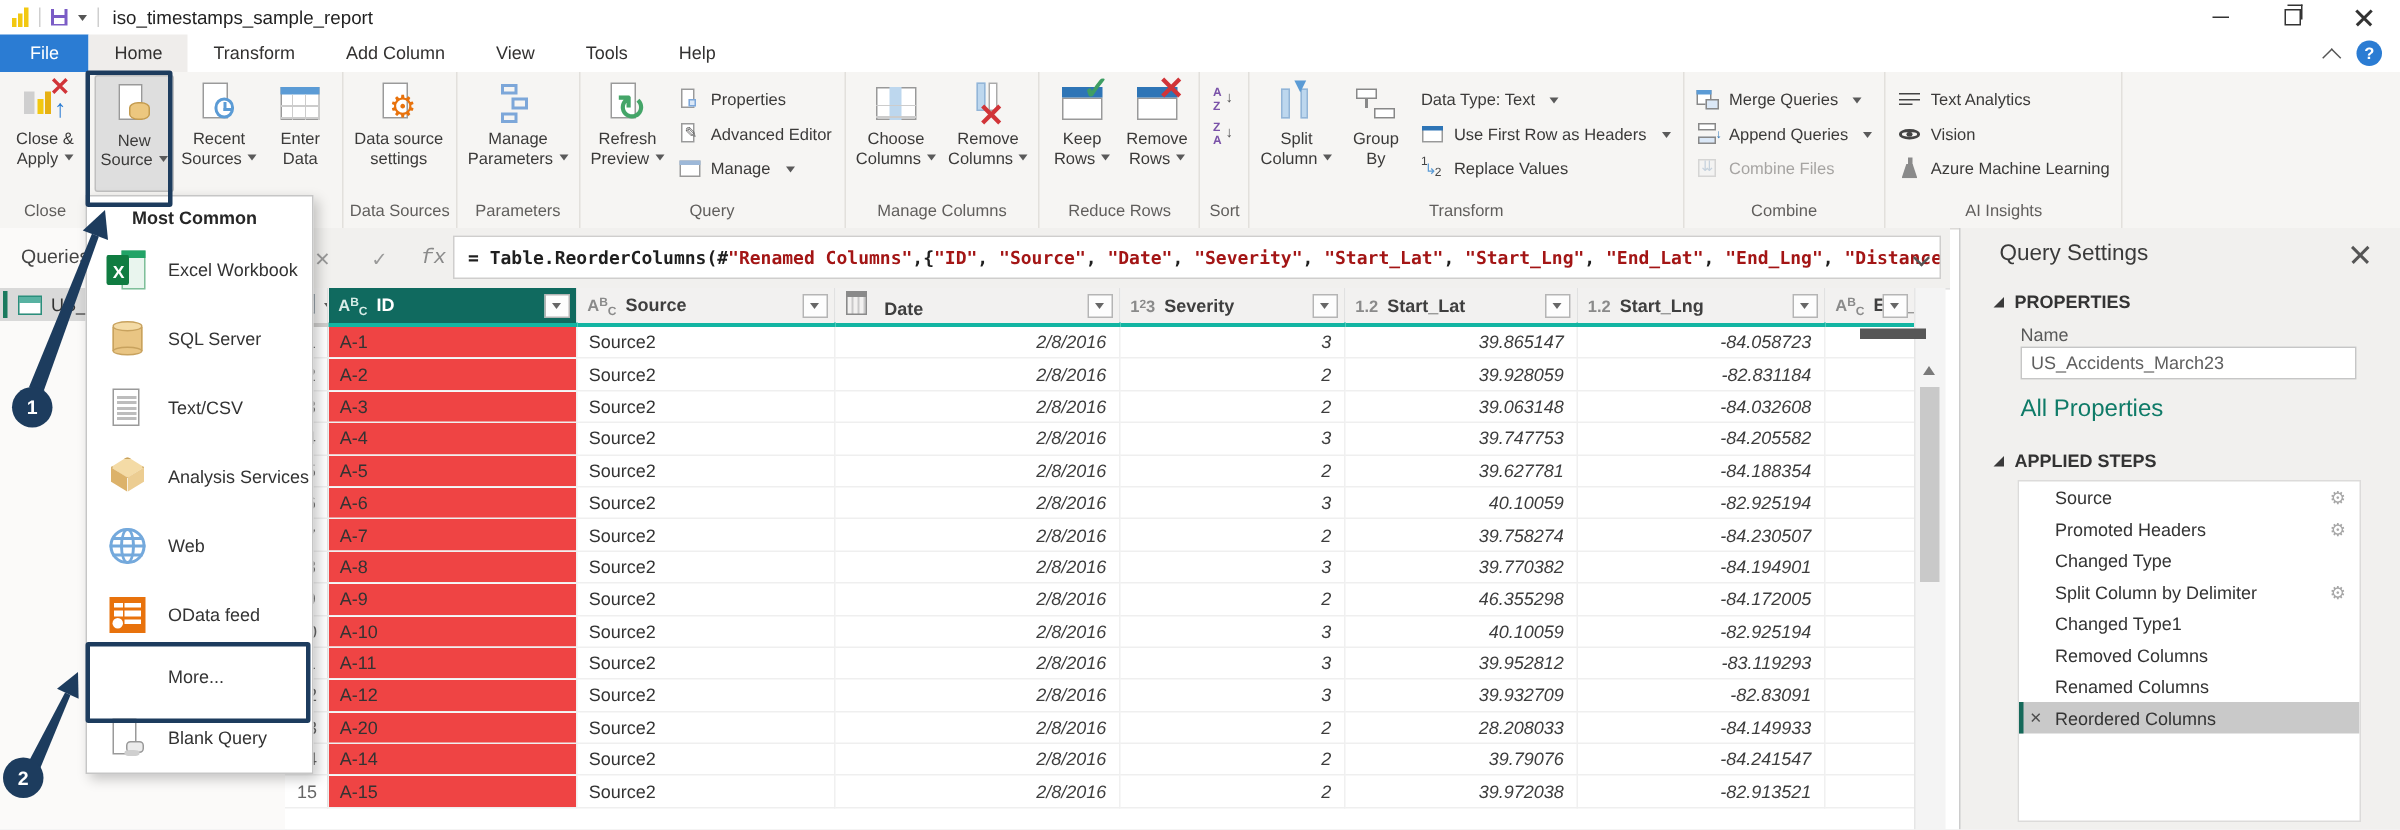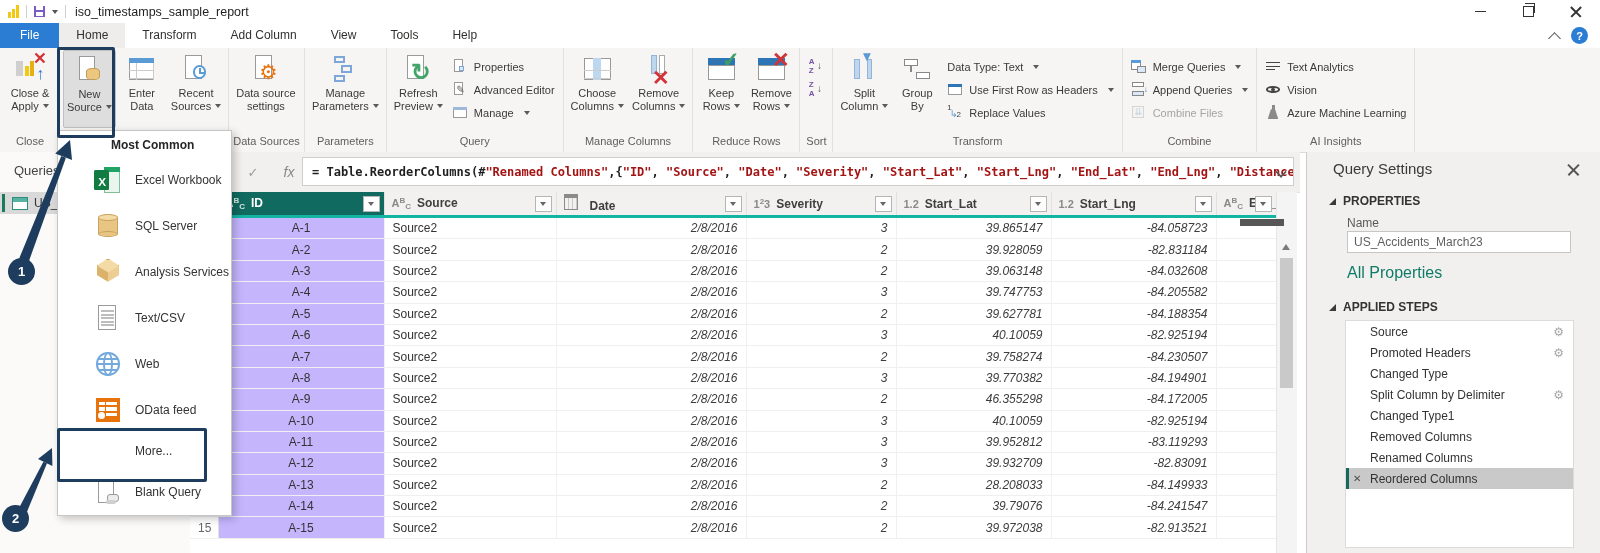--- a/index.html
+++ b/index.html
@@ -51,34 +51,34 @@
   .ic .p{position:absolute;line-height:1;white-space:pre;box-sizing:border-box;}
   
   .qpane{position:absolute;left:0;top:152px;width:190px;bottom:0;background:#fbfaf9;border-right:1px solid #e3e3e3;overflow:hidden;}
   .qpane-h{padding:11px 0 0 14px;font-size:13px;color:#444;white-space:nowrap;}
   .qitem{margin-top:14px;height:22px;background:#d9d9d9;display:flex;align-items:center;position:relative;padding-left:12px;gap:6px;white-space:nowrap;overflow:hidden;}
   .qitem::before{content:"";position:absolute;left:2px;top:2px;bottom:2px;width:3px;background:#1a7a5e;}
   .qicon{width:14px;height:11px;border:1px solid #2a8f7c;background:linear-gradient(#58b2a2 0 4px,#fff 4px);flex:none;}
   
   .fbar{position:absolute;left:190px;top:152px;width:1110px;height:40px;background:#f1f0ee;border-bottom:1px solid #e0e0e0;}
   .fico{position:absolute;top:0;height:40px;width:34px;display:flex;align-items:center;justify-content:center;color:#9a9a9a;font-size:13px;}
-  .fico.fx{font-family:Liberation Sans, sans-serif;font-style:italic;color:#8a8a8a;font-size:14px;}
+  .fico.fx{font-family:Liberation Mono, monospace;font-style:italic;color:#8a8a8a;font-size:14px;}
   .finput{position:absolute;left:112px;right:6px;top:5px;bottom:6px;background:#fff;border:1px solid #cfcecd;display:flex;align-items:center;padding:0 26px 0 9px;
           font-family:"DejaVu Sans Mono",monospace;font-size:12px;font-weight:bold;white-space:pre;overflow:hidden;}
   .seg-code{color:#1f1f1f;} .seg-string{color:#a31515;}
   .fchev{position:absolute;right:14px;top:15px;width:8px;height:8px;border-right:2px solid #555;border-bottom:2px solid #555;transform:rotate(45deg) scale(.8);}
   
   .grid{position:absolute;left:190px;top:192px;width:1086px;bottom:0;overflow:hidden;background:#fff;}
   .grid table{border-collapse:collapse;table-layout:fixed;width:1086px;}
   .grid th{height:23px;background:#f2f1f0;border-right:1px solid #e1e1e1;border-bottom:3px solid #12b5a2;font-weight:bold;text-align:left;padding:0 0 0 7px;position:relative;font-size:12px;color:#3f3f3f;white-space:nowrap;overflow:hidden;}
   .grid th.corner{background:#f2f1f0;border-bottom:3px solid #cfcecd;padding-left:4px;}
   .grid th.sel{background:#106a5f;color:#fff;}
   .grid td{height:20.4px;border-right:1px solid #f0f0f0;border-bottom:1px solid #efefef;padding:0 8px;font-size:12px;color:#333;overflow:hidden;white-space:nowrap;}
   .grid td.rn{color:#666;text-align:right;padding-right:7px;border-right:1px solid #e2e2e2;}
-  .grid td.selc{background:#c4b5fd;text-align:center;}
+  .grid td.selc{background:#ef4444;}
   .grid td.num{text-align:right;font-style:italic;color:#3d3d3d;}
   .ticon{display:inline-flex;align-items:flex-start;font-size:11px;color:#8a8a8a;margin-right:6px;font-weight:bold;line-height:1;}
   th.sel .ticon{color:#d8ece7;}
   .ticon .tsup{font-size:8px;margin-top:-1px;} .ticon .tsub{font-size:8px;margin-top:5px;}
   .calico{display:inline-block;width:12px;height:11px;border:1px solid #8a8a8a;border-top:4px solid #8a8a8a;margin-right:6px;vertical-align:-2px;
           background:repeating-linear-gradient(to right,transparent 0 3px,#c9c9c9 3px 4px);}
   .fbtn{position:absolute;right:4px;top:4px;width:15px;height:14px;background:#fdfdfd;border:1px solid #b5b5b5;display:flex;align-items:center;justify-content:center;}
   .fbtn i{width:0;height:0;border-left:3.5px solid transparent;border-right:3.5px solid transparent;border-top:4px solid #666;}
   .cornico{display:inline-block;width:14px;height:11px;border:1px solid #9aa3ab;background:linear-gradient(#bcc7d1 0 3px,#fff 3px);vertical-align:-1px;margin-right:2px;}
   
@@ -97,21 +97,21 @@
   .qs-namelab{position:absolute;left:40px;top:64px;color:#595959;font-size:12px;}
   .qs-input{position:absolute;left:40px;top:79px;width:210px;height:20px;border:1px solid #c6c6c6;background:#fff;color:#5f5f5f;font-size:12px;padding:0 6px;font-family:"Liberation Sans",sans-serif;}
   .qs-link{position:absolute;left:40px;top:112px;color:#0f7b68;font-size:16px;}
   .steps{position:absolute;left:38px;top:168px;right:26px;bottom:5px;background:#fff;border:1px solid #dcdbda;overflow:hidden;}
   .step{height:21px;display:flex;align-items:center;padding-left:24px;position:relative;font-size:12px;color:#333;white-space:nowrap;}
   .step .gear{position:absolute;right:9px;color:#a7a7a7;font-size:12px;line-height:1;}
   .step.sel{background:#c9c9c9;}
   .step.sel::before{content:"";position:absolute;left:0;top:0;bottom:0;width:3px;background:#15695a;}
   .step .delx{position:absolute;left:7px;color:#4d4d4d;font-size:10px;}
   
-  .menu{position:absolute;left:57px;top:130px;width:150px;background:#fff;border:1px solid #c6c6c6;box-shadow:3px 3px 8px rgba(0,0,0,.22);z-index:40;padding-left:23px;}
+  .menu{position:absolute;left:57px;top:130px;width:150px;background:#fff;border:1px solid #c6c6c6;box-shadow:3px 3px 8px rgba(0,0,0,.22);z-index:40;}
   .mhdr{height:26px;line-height:28px;padding-left:30px;font-weight:bold;font-size:12px;color:#262626;}
   .mitem{height:46px;display:flex;align-items:center;gap:13px;padding-left:13px;font-size:12px;color:#333;}
   .mitem .ic{width:28px;height:28px;font-size:28px;flex:none;}
   .mitem.more{height:36px;padding-left:54px;}
   
   .annbox{position:absolute;border:3px solid #1d3c5e;border-radius:2px;z-index:60;pointer-events:none;}
   .badge{position:absolute;width:27px;height:27px;border-radius:50%;background:#1d3c5e;color:#fff;display:flex;align-items:center;justify-content:center;font-size:13px;font-weight:bold;z-index:60;}
   .annsvg{position:absolute;left:0;top:0;width:1600px;height:553px;z-index:59;pointer-events:none;}
 </style>
 </head>
@@ -185,39 +185,39 @@
               <span class="p" style="left: 14%; top: 2%; width: 56%; height: 80%; background: rgb(255, 255, 255); border: 1px solid rgb(154, 154, 154);"></span>
               <span class="p" style="left: 40%; top: 44%; width: 44%; height: 40%; background: rgb(236, 199, 127); border: 1px solid rgb(196, 155, 79); border-radius: 46% / 32%;"></span>
             </span>
             <div class="blab">
               <div>New</div>
               <div>Source<span class="dcaret"></span></div>
             </div>
           </div>
           <div class="bbtn">
             <span class="ic ic-big">
-              <span class="p" style="left: 6%; top: 12%; width: 86%; height: 74%; background: rgb(255, 255, 255); border: 1px solid rgb(153, 153, 153);"></span>
-              <span class="p" style="left: 6%; top: 12%; width: 86%; height: 18%; background: rgb(91, 155, 213);"></span>
-              <span class="p" style="left: 6%; top: 30%; width: 86%; height: 56%; background: repeating-linear-gradient(to right, transparent 0px, transparent 30%, rgb(204, 204, 204) 30%, rgb(204, 204, 204) 33%), repeating-linear-gradient(transparent 0px, transparent 42%, rgb(204, 204, 204) 42%, rgb(204, 204, 204) 48%);"></span>
-            </span>
-            <div class="blab">
-              <div>Enter</div>
-              <div>Data</div>
-            </div>
-          </div>
-          <div class="bbtn">
-            <span class="ic ic-big">
               <span class="p" style="left: 14%; top: 2%; width: 56%; height: 80%; background: rgb(255, 255, 255); border: 1px solid rgb(154, 154, 154);"></span>
               <span class="p" style="left: 40%; top: 38%; width: 44%; height: 44%; border: 2px solid rgb(91, 155, 213); border-radius: 50%; background: rgb(255, 255, 255);"></span>
               <span class="p" style="left: 59%; top: 46%; width: 6%; height: 20%; background: rgb(91, 155, 213);"></span>
               <span class="p" style="left: 59%; top: 60%; width: 16%; height: 6%; background: rgb(91, 155, 213);"></span>
             </span>
             <div class="blab">
               <div>Recent</div>
               <div>Sources<span class="dcaret"></span></div>
+            </div>
+          </div>
+          <div class="bbtn">
+            <span class="ic ic-big">
+              <span class="p" style="left: 6%; top: 12%; width: 86%; height: 74%; background: rgb(255, 255, 255); border: 1px solid rgb(153, 153, 153);"></span>
+              <span class="p" style="left: 6%; top: 12%; width: 86%; height: 18%; background: rgb(91, 155, 213);"></span>
+              <span class="p" style="left: 6%; top: 30%; width: 86%; height: 56%; background: repeating-linear-gradient(to right, transparent 0px, transparent 30%, rgb(204, 204, 204) 30%, rgb(204, 204, 204) 33%), repeating-linear-gradient(transparent 0px, transparent 42%, rgb(204, 204, 204) 42%, rgb(204, 204, 204) 48%);"></span>
+            </span>
+            <div class="blab">
+              <div>Enter</div>
+              <div>Data</div>
             </div>
           </div>
         </div>
         <div class="glabel"></div>
       </div>
       <div class="rgroup">
         <div class="rrow">
           <div class="bbtn">
             <span class="ic ic-big">
               <span class="p" style="left: 14%; top: 2%; width: 56%; height: 80%; background: rgb(255, 255, 255); border: 1px solid rgb(154, 154, 154);"></span>
@@ -667,21 +667,21 @@
             <td class="selc left">A-12</td>
             <td class="left">Source2</td>
             <td class="num">2/8/2016</td>
             <td class="num">3</td>
             <td class="num">39.932709</td>
             <td class="num">-82.83091</td>
             <td class=""></td>
           </tr>
           <tr>
             <td class="rn">13</td>
-            <td class="selc left">A-13</td>
+            <td class="selc left">A-20</td>
             <td class="left">Source2</td>
             <td class="num">2/8/2016</td>
             <td class="num">2</td>
             <td class="num">28.208033</td>
             <td class="num">-84.149933</td>
             <td class=""></td>
           </tr>
           <tr>
             <td class="rn">14</td>
             <td class="selc left">A-14</td>
@@ -772,32 +772,32 @@
         <div class="mitem">
           <span class="ic ic-big">
             <span class="p" style="left: 14%; top: 20%; width: 72%; height: 58%; background: rgb(233, 197, 131); border: 1px solid rgb(200, 162, 94);"></span>
             <span class="p" style="left: 14%; top: 68%; width: 72%; height: 22%; background: rgb(233, 197, 131); border: 1px solid rgb(200, 162, 94); border-radius: 50%;"></span>
             <span class="p" style="left: 14%; top: 8%; width: 72%; height: 24%; background: rgb(244, 219, 166); border: 1px solid rgb(200, 162, 94); border-radius: 50%;"></span>
           </span>
           <span>SQL Server</span>
         </div>
         <div class="mitem">
           <span class="ic ic-big">
+            <span class="p" style="left: 16%; top: 2%; width: 64%; height: 92%; background: rgb(255, 255, 255); border: 1px solid rgb(154, 154, 154);"></span>
+            <span class="p" style="left: 26%; top: 22%; width: 44%; height: 58%; background: repeating-linear-gradient(rgb(189, 189, 189) 0px, rgb(189, 189, 189) 2px, transparent 2px, transparent 22%);"></span>
+          </span>
+          <span>Text/CSV</span>
+        </div>
+        <div class="mitem">
+          <span class="ic ic-big">
             <span class="p" style="left: 10%; top: 2%; width: 80%; height: 50%; background: rgb(244, 219, 166); border: 1px solid rgb(200, 162, 94); clip-path: polygon(50% 0px, 100% 50%, 50% 100%, 0px 50%);"></span>
             <span class="p" style="left: 10%; top: 27%; width: 40%; height: 58%; background: rgb(220, 178, 106); clip-path: polygon(0px 0px, 100% 42%, 100% 100%, 0px 58%);"></span>
             <span class="p" style="left: 50%; top: 27%; width: 40%; height: 58%; background: rgb(236, 205, 146); clip-path: polygon(0px 42%, 100% 0px, 100% 58%, 0px 100%);"></span>
           </span>
           <span>Analysis Services</span>
-        </div>
-        <div class="mitem">
-          <span class="ic ic-big">
-            <span class="p" style="left: 16%; top: 2%; width: 64%; height: 92%; background: rgb(255, 255, 255); border: 1px solid rgb(154, 154, 154);"></span>
-            <span class="p" style="left: 26%; top: 22%; width: 44%; height: 58%; background: repeating-linear-gradient(rgb(189, 189, 189) 0px, rgb(189, 189, 189) 2px, transparent 2px, transparent 22%);"></span>
-          </span>
-          <span>Text/CSV</span>
         </div>
         <div class="mitem">
           <span class="ic ic-big">
             <span class="p" style="left: 8%; top: 8%; width: 84%; height: 84%; border: 2px solid rgb(116, 169, 220); border-radius: 50%;"></span>
             <span class="p" style="left: 32%; top: 8%; width: 36%; height: 84%; border: 2px solid rgb(116, 169, 220); border-radius: 50%;"></span>
             <span class="p" style="left: 8%; top: 48%; width: 84%; height: 2px; background: rgb(116, 169, 220);"></span>
             <span class="p" style="left: 15%; top: 27%; width: 70%; height: 2px; background: rgb(116, 169, 220);"></span>
             <span class="p" style="left: 15%; top: 69%; width: 70%; height: 2px; background: rgb(116, 169, 220);"></span>
           </span>
           <span>Web</span>

